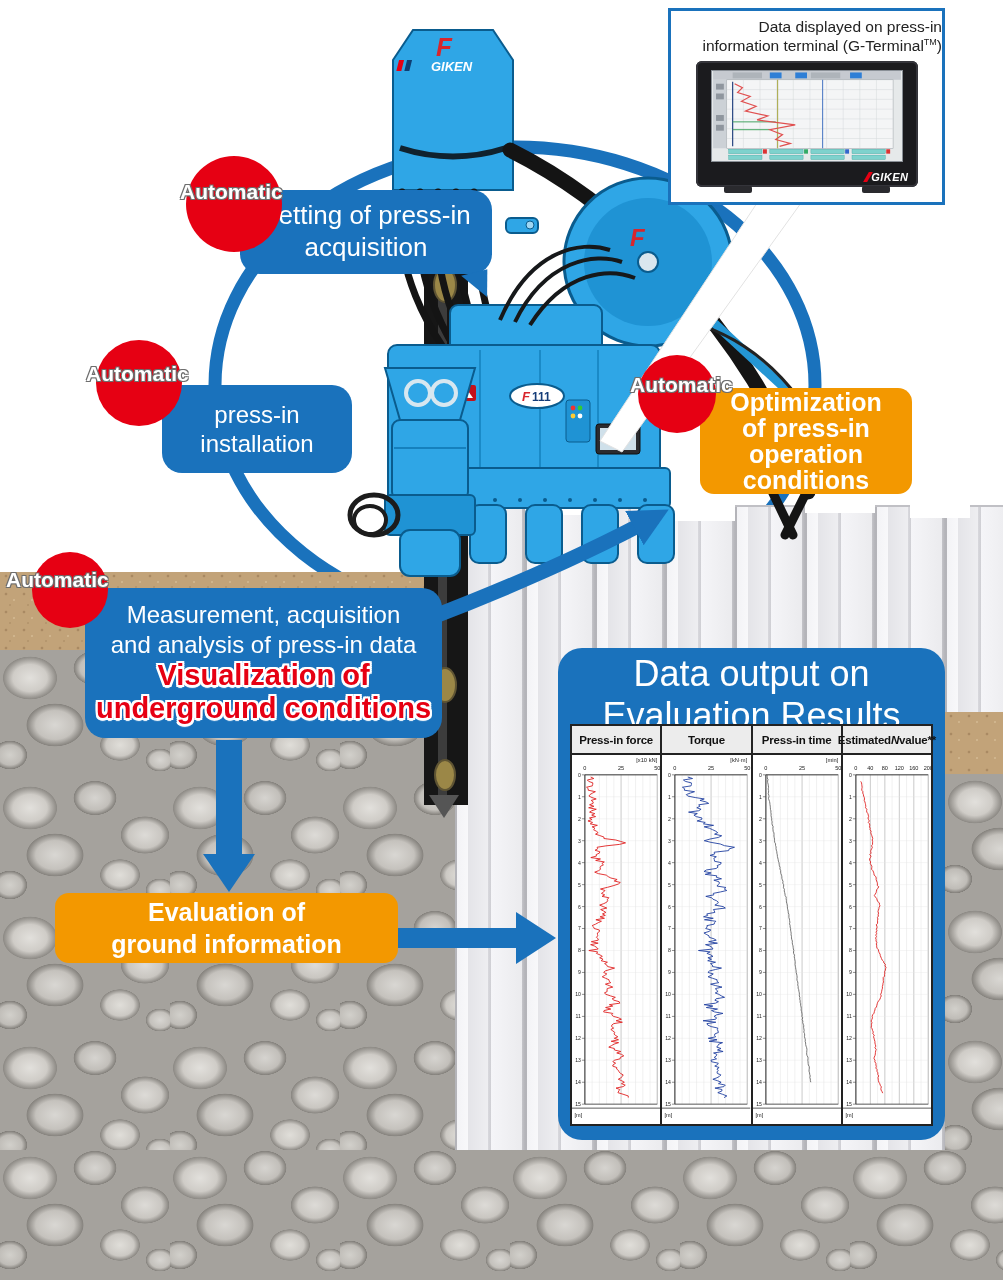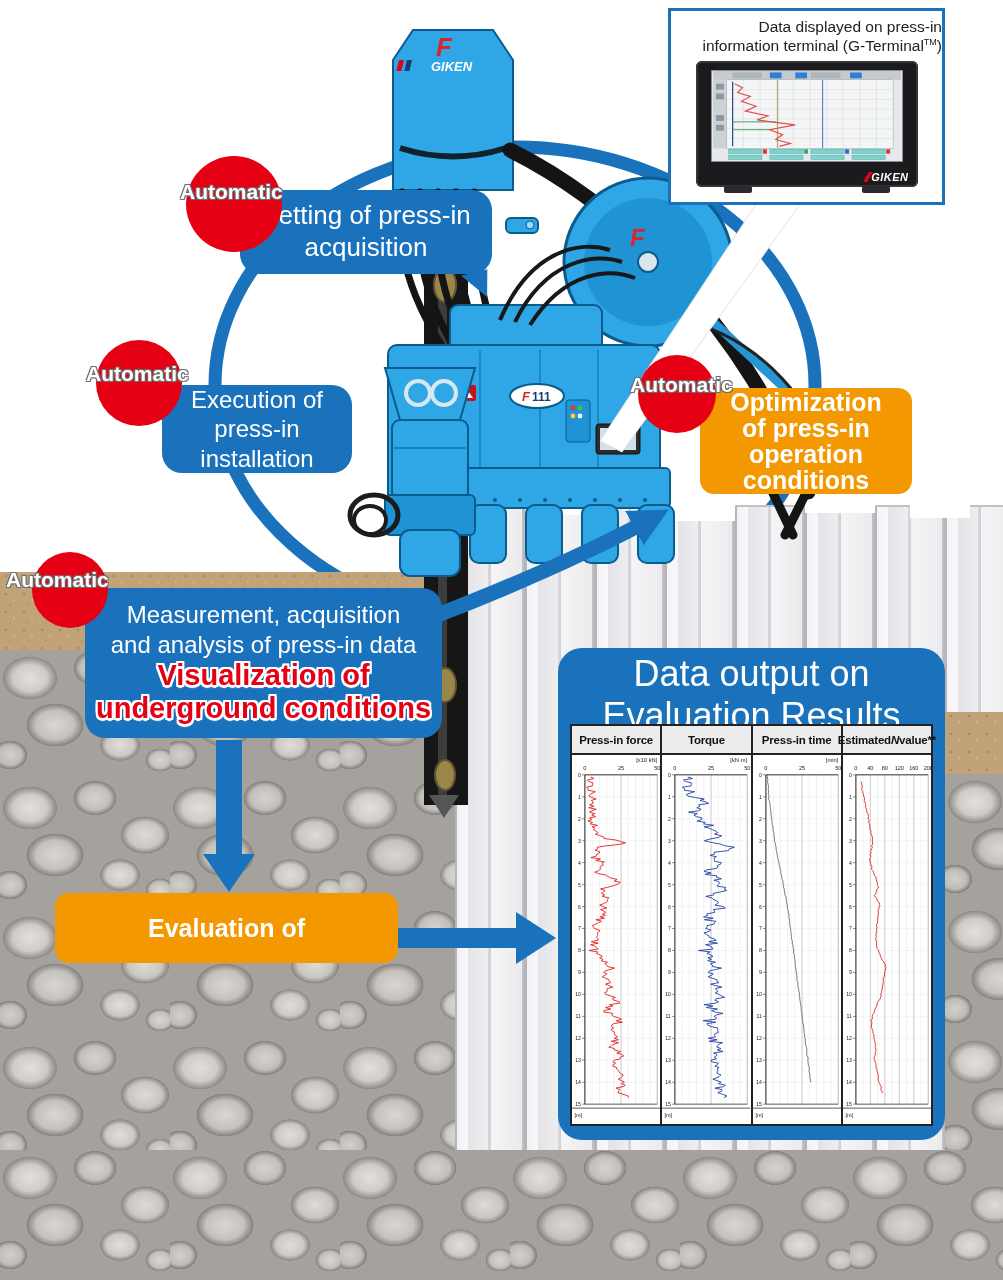--- a/index.html
+++ b/index.html
@@ -240,38 +240,38 @@
     <polygon points="203,854 255,854 229,892" fill="#1a72bc"></polygon>
     <rect x="398" y="928" width="122" height="20" fill="#1a72bc"></rect>
     <polygon points="516,912 516,964 556,938" fill="#1a72bc"></polygon>
   </svg>
 
   <div class="bbox setting">
     <div>Setting of press-in</div>
     <div>acquisition</div>
   </div>
   <div class="bbox execution">
-    <div>Execution of</div>
     <div>press-in</div>
     <div>installation</div>
   </div>
   <div class="bbox measurement">
     <div>Measurement, acquisition</div>
     <div>and analysis of press-in data</div>
     <div class="hl">Visualization of</div>
     <div class="hl">underground conditions</div>
   </div>
   <div class="bbox orange optimization">
     <div>Optimization</div>
     <div>of press-in</div>
     <div>operation</div>
     <div>conditions</div>
   </div>
   <div class="bbox orange evaluation">
     <div>Evaluation of</div>
+    <div>ground information</div>
   </div>
 
   <div class="auto auto1">
     <span class="lbl">Automatic</span>
   </div>
   <div class="auto auto2">
     <span class="lbl">Automatic</span>
   </div>
   <div class="auto auto3">
     <span class="lbl">Automatic</span>

